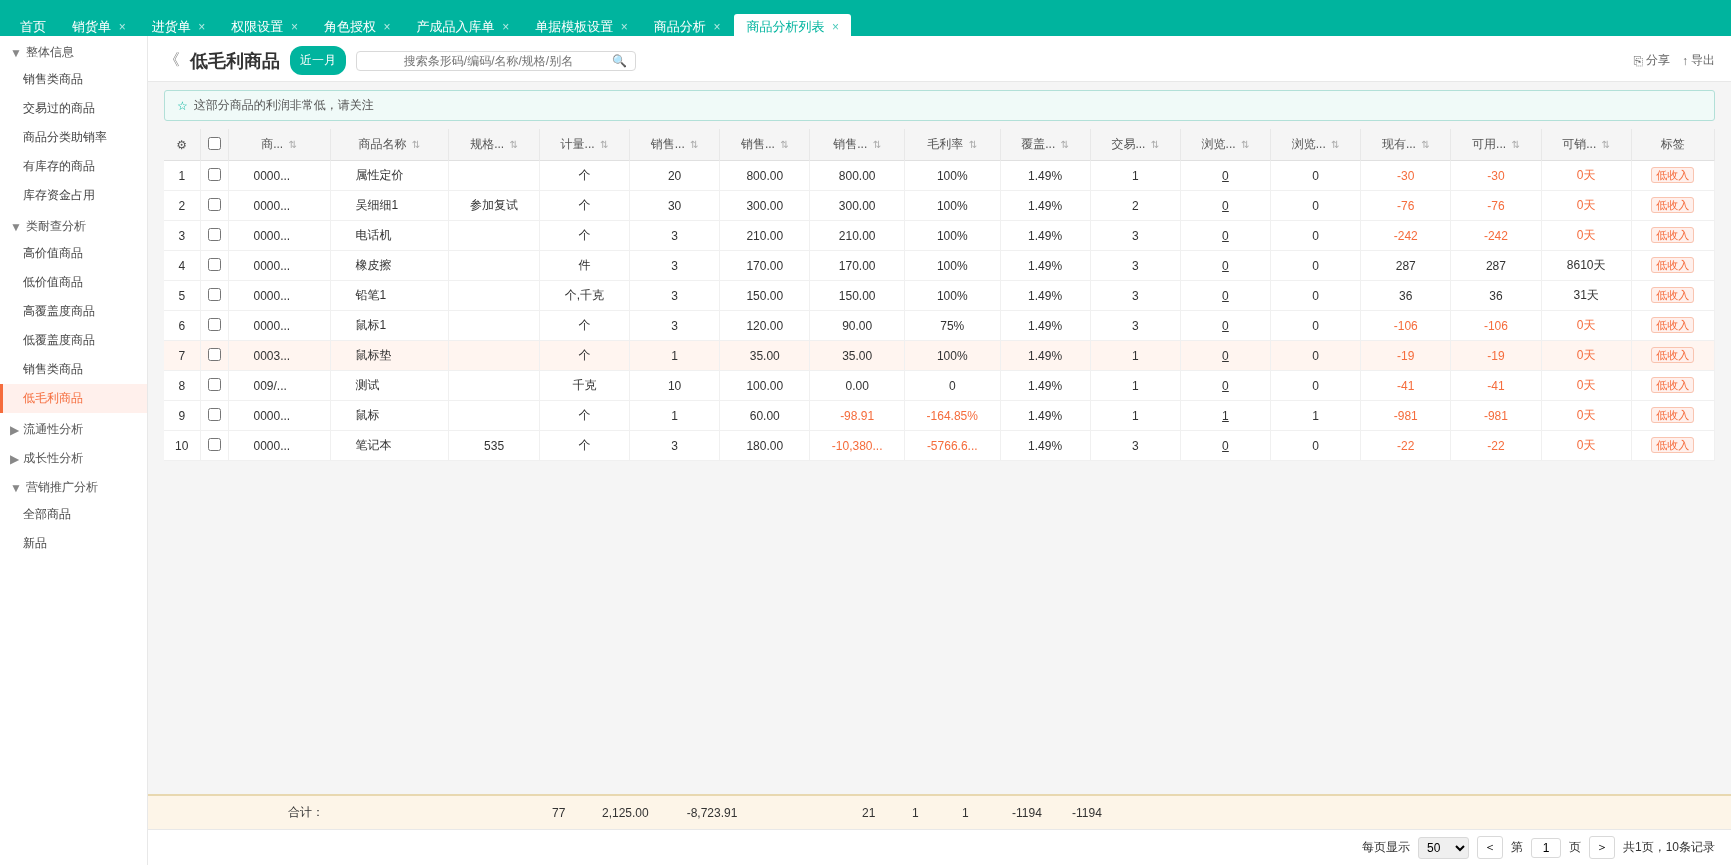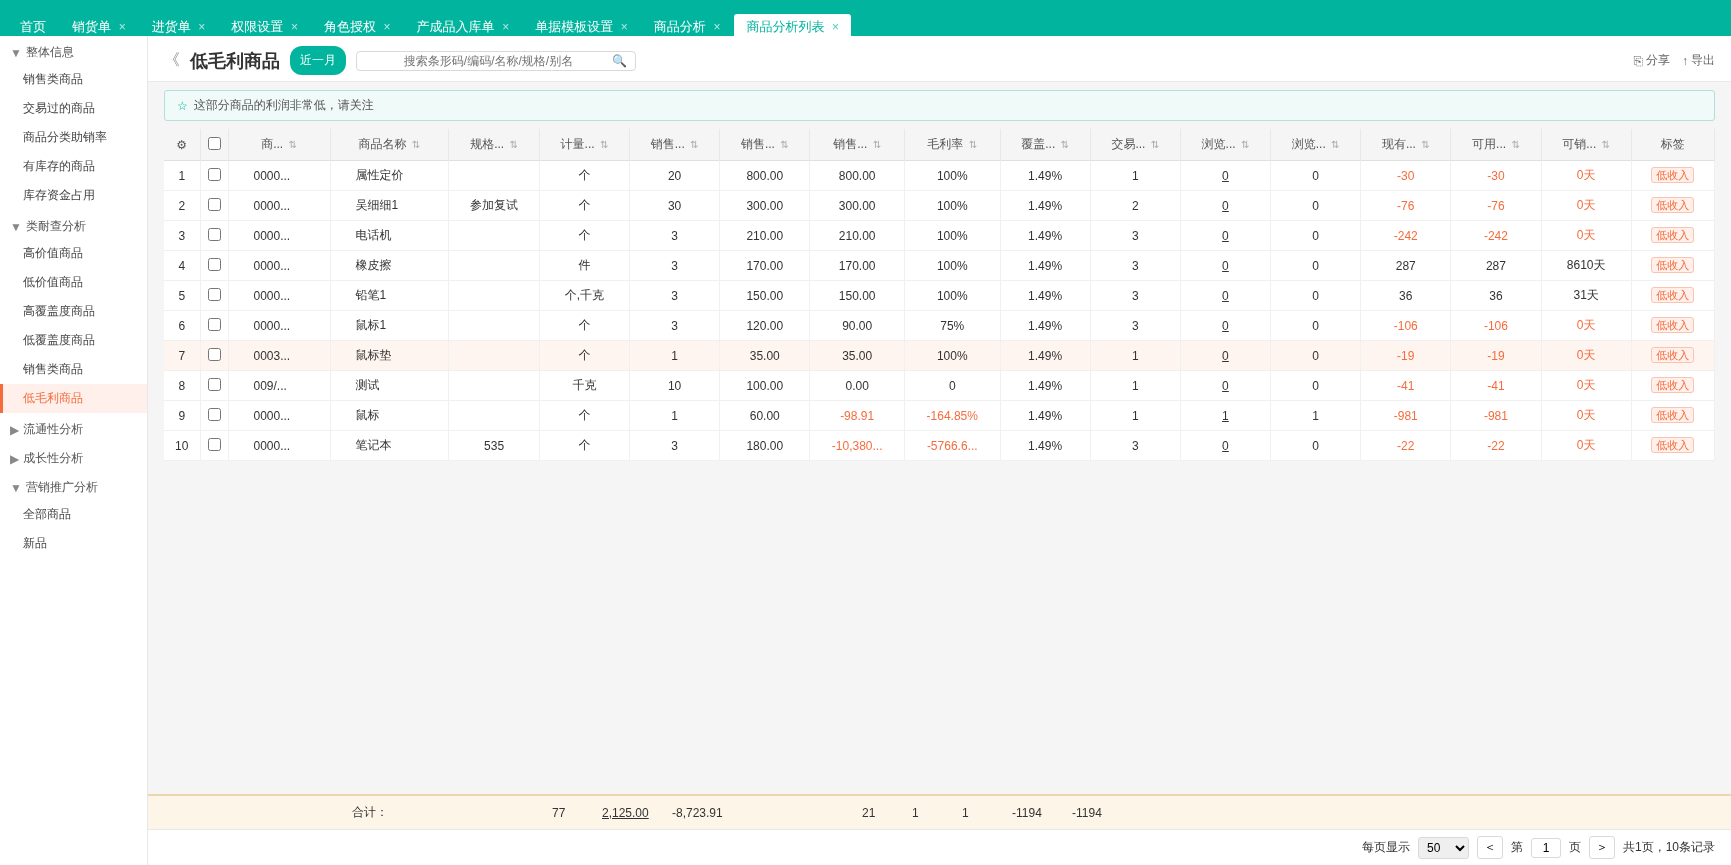--- a/index.html
+++ b/index.html
@@ -564,26 +564,26 @@
     <td><span class="tag-low-income">低收入</span></td>
   </tr>
           </tbody>
       </table>
     </div>
 
     <div class="footer-row">
       <span style="min-width:36px;"></span>
       <span style="min-width:28px;"></span>
       <span style="min-width:60px;"></span>
-      <span style="min-width:100px;text-align:right;">合计：</span>
+      <span style="min-width:100px;">合计：</span>
       <span style="min-width:60px;"></span>
       <span style="min-width:60px;"></span>
       <span style="min-width:50px;margin-left:44px;">77</span>
-      <span style="min-width:70px;text-decoration:underline;">2,125.00</span>
-      <span style="min-width:80px;">-8,723.91</span>
+      <span style="min-width:70px;">2,125.00</span>
+      <span style="min-width:80px;text-align:center;">-8,723.91</span>
       <span style="min-width:60px;"></span>
       <span style="min-width:50px;"></span>
       <span style="min-width:50px;">21</span>
       <span style="min-width:50px;">1</span>
       <span style="min-width:50px;">1</span>
       <span style="min-width:60px;">-1194</span>
       <span style="min-width:60px;">-1194</span>
       <span style="min-width:60px;"></span>
       <span style="min-width:50px;"></span>
     </div>

